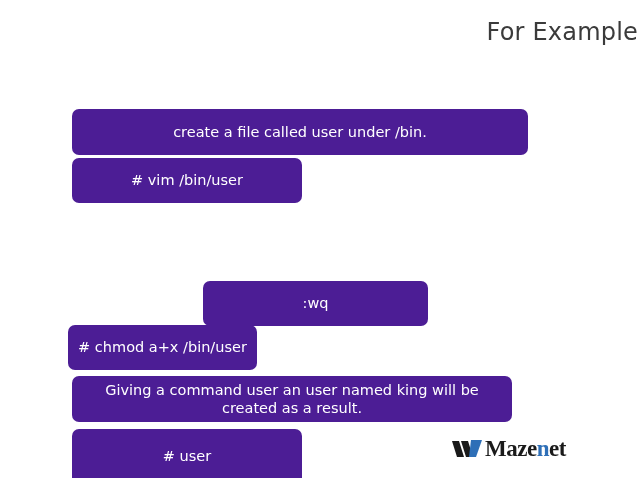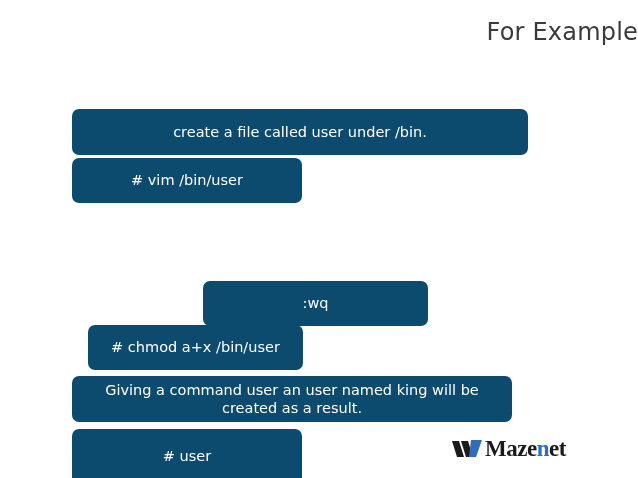--- a/index.html
+++ b/index.html
@@ -27,38 +27,38 @@
     width: 638px;
     text-align: right;
     font-size: 24px;
     color: #3b3b3b;
     font-family: "DejaVu Sans", sans-serif;
     font-weight: normal;
     letter-spacing: 0.2px;
   }
   .bar {
     position: absolute;
-    background: #0c4a6e;
+    background: #4c1d95;
     color: #ffffff;
     border-radius: 7px;
     font-size: 14.5px;
     font-family: "DejaVu Sans", sans-serif;
     display: flex;
     align-items: center;
     justify-content: center;
     text-align: center;
     line-height: 1.25;
     box-sizing: border-box;
     padding: 20px 10px;
   }
   .bar-1 { left: 72px;  top: 109px; width: 456px; height: 46px; }
   .bar-2 { left: 72px;  top: 158px; width: 230px; height: 45px; }
   .bar-3 { left: 203px; top: 222px; width: 225px; height: 44px; }
   .bar-4 { left: 203px; top: 269px; width: 225px; height: 45px; margin-top: 12px; }
-  .bar-5 { left: 88px;  top: 325px; width: 215px; height: 45px; }
+  .bar-5 { left: 68px;  top: 325px; width: 189px; height: 45px; }
   .bar-6 { left: 72px;  top: 376px; width: 440px; height: 46px; }
   .bar-7 { left: 72px;  top: 429px; width: 230px; height: 55px; }
 
   .logo {
     position: absolute;
     left: 452px;
     top: 433px;
     width: 126px;
     height: 32px;
     display: flex;

